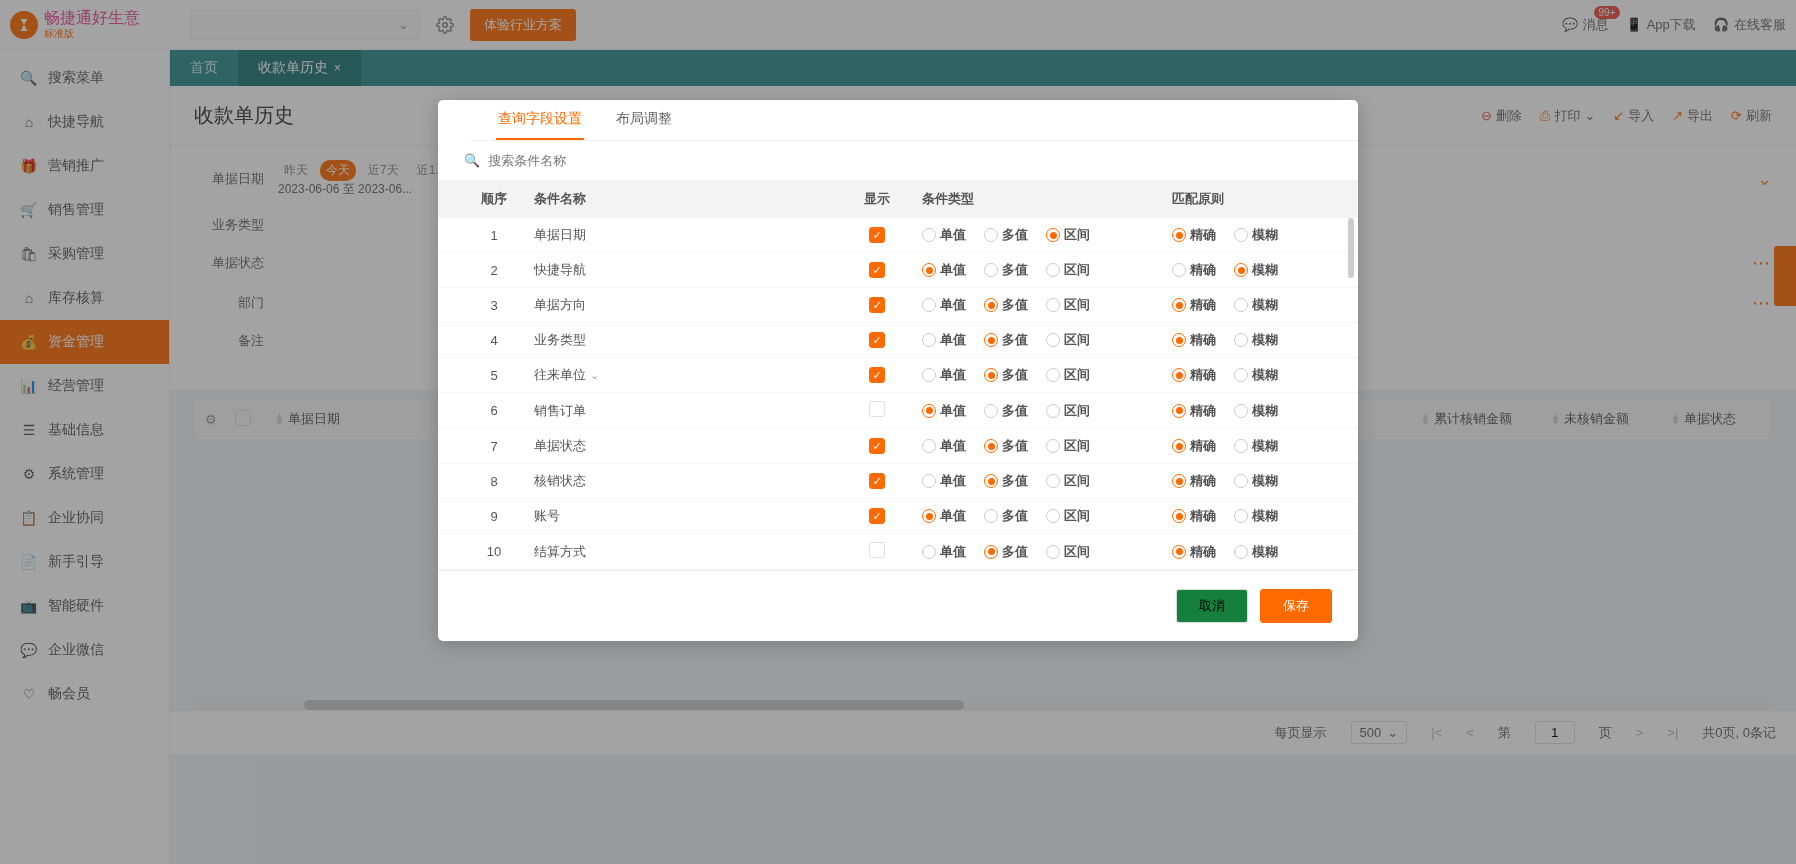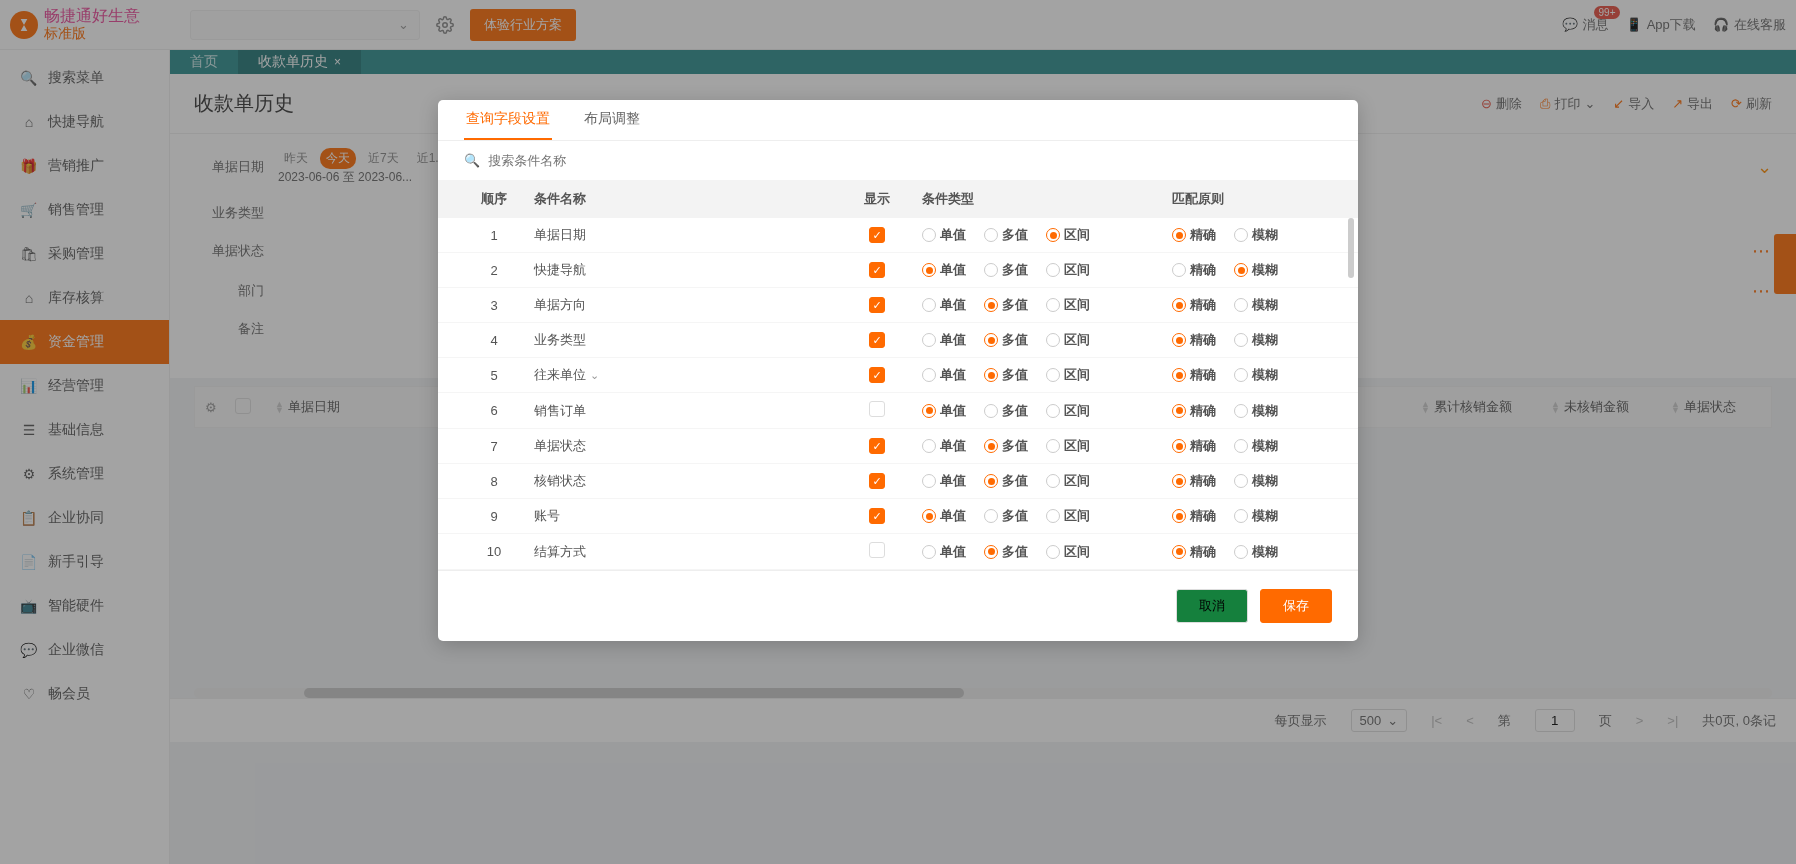--- a/index.html
+++ b/index.html
@@ -3,36 +3,36 @@
 <meta charset="utf-8">
 <style>
 * { box-sizing: border-box; margin: 0; padding: 0; }
 body { font-family: "Microsoft YaHei", Arial, sans-serif; font-size: 13px; color: #333; background: #f5f5f5; overflow: hidden; width: 1796px; height: 864px; position: relative; }
 
 .top-header { height: 50px; background: #fff; display: flex; align-items: center; padding: 0 10px; border-bottom: 1px solid #eee; }
 .logo-area { display: flex; align-items: center; gap: 6px; width: 160px; }
 .logo-circle { width: 28px; height: 28px; border-radius: 50%; background: #ff6a00; display: flex; align-items: center; justify-content: center; }
 .logo-circle svg { width: 16px; height: 16px; fill: #fff; }
 .logo-text { color: #ec4899; font-size: 16px; font-weight: normal; }
-.logo-sub { color: #ff6a00; font-size: 14px; margin-top: -2px; }
+.logo-sub { color: #ff6a00; font-size: 10px; margin-top: -2px; }
 .company-sel { margin-left: 20px; width: 230px; height: 30px; border: 1px solid #eee; border-radius: 3px; display: flex; align-items: center; justify-content: space-between; padding: 0 10px; color: #999; background: #fafafa; cursor: pointer; }
 .gear-btn { margin-left: 10px; width: 30px; height: 30px; display: flex; align-items: center; justify-content: center; color: #888; cursor: pointer; }
 .exp-btn { margin-left: 10px; background: #ff6a00; color: #fff; padding: 7px 14px; border: none; border-radius: 3px; cursor: pointer; font-size: 13px; }
 .header-right { margin-left: auto; display: flex; align-items: center; gap: 18px; color: #666; }
 .hr-item { display: flex; align-items: center; gap: 4px; cursor: pointer; position: relative; }
 .badge-99 { position: absolute; top: -10px; right: -12px; background: #e74c3c; color: #fff; font-size: 10px; padding: 1px 5px; border-radius: 8px; }
 
 .layout { display: flex; height: calc(100% - 50px); }
 .sidebar { width: 170px; background: #fff; border-right: 1px solid #eee; padding-top: 6px; }
 .side-item { display: flex; align-items: center; gap: 10px; padding: 13px 20px; color: #555; cursor: pointer; font-size: 14px; }
 .side-item.active { background: #ff6a00; color: #fff; }
 .side-icon { width: 18px; height: 18px; display: flex; align-items: center; justify-content: center; }
 
 .main { flex: 1; background: #f0f2f5; display: flex; flex-direction: column; position: relative; overflow: hidden; }
-.tabs-bar { height: 24px; background: #2a8c8c; display: flex; align-items: center; }
+.tabs-bar { height: 36px; background: #2a8c8c; display: flex; align-items: center; }
 .tab { padding: 0 20px; height: 100%; display: flex; align-items: center; gap: 6px; color: #cdeaea; cursor: pointer; font-size: 14px; }
 .tab.active { background: #1f7575; color: #fff; }
 .tab-close { font-size: 12px; cursor: pointer; }
 
 .page-head { background: #fff; padding: 16px 24px; display: flex; align-items: center; justify-content: space-between; border-bottom: 1px solid #eee; }
 .page-title { font-size: 20px; color: #333; }
 .page-actions { display: flex; gap: 18px; color: #666; font-size: 13px; }
 .page-actions .act { display: flex; align-items: center; gap: 4px; cursor: pointer; }
 
 .filter-area { background: #fff; padding: 14px 24px 22px; margin-bottom: 8px; }
@@ -57,21 +57,21 @@
 
 .footer { height: 44px; background: #fff; border-top: 1px solid #eee; display: flex; align-items: center; justify-content: flex-end; gap: 24px; padding: 0 20px; color: #666; font-size: 13px; }
 .page-sel { border: 1px solid #ddd; padding: 3px 8px; border-radius: 3px; display: flex; align-items: center; gap: 6px; }
 .page-input { width: 40px; border: 1px solid #ddd; text-align: center; padding: 3px; border-radius: 3px; }
 
 .overlay { position: absolute; inset: 0; background: rgba(50,50,50,0.45); display: flex; align-items: flex-start; justify-content: center; padding-top: 100px; z-index: 100; }
 .modal { width: 920px; background: #fff; border-radius: 5px; box-shadow: 0 4px 20px rgba(0,0,0,0.2); display: flex; flex-direction: column; max-height: 680px; }
 .modal-head { padding: 18px 26px 10px; display: flex; justify-content: space-between; align-items: center; }
 .modal-title { font-size: 15px; color: #333; }
 .modal-close { font-size: 18px; color: #999; cursor: pointer; padding: 4px; }
-.modal-tabs { display: flex; gap: 30px; padding: 0 26px; border-bottom: 1px solid #eee; }
+.modal-tabs { display: flex; gap: 30px; padding: 0 26px; border-bottom: 1px solid #eee; margin-left: 32px; }
 .mtab { padding: 10px 2px; color: #666; cursor: pointer; font-size: 14px; }
 .mtab.active { color: #ff6a00; border-bottom: 2px solid #ff6a00; }
 .modal-search { padding: 12px 26px; display: flex; align-items: center; gap: 8px; }
 .modal-search input { border: none; outline: none; font-size: 13px; flex: 1; }
 .modal-table-head { display: flex; background: #f3f3f3; padding: 10px 26px; font-size: 13px; color: #555; font-weight: bold; }
 .col-order { width: 60px; text-align: center; }
 .col-name { flex: 1; padding-left: 10px; }
 .col-show { width: 70px; text-align: center; }
 .col-type { width: 250px; padding-left: 10px; }
 .col-match { width: 170px; padding-left: 10px; }

